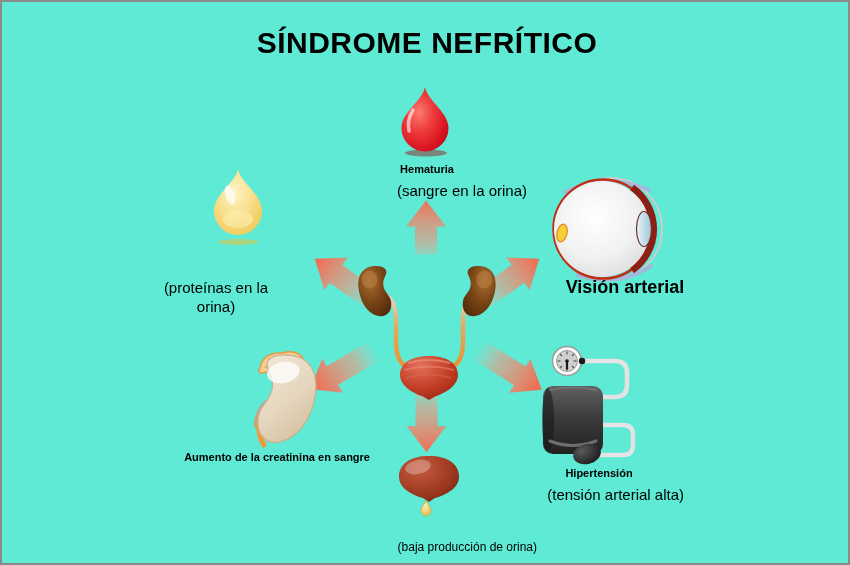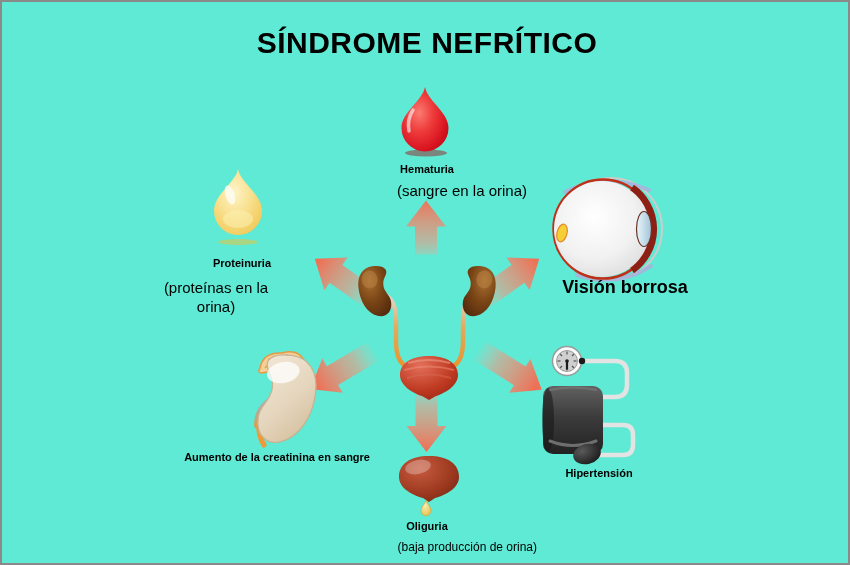--- a/index.html
+++ b/index.html
@@ -219,25 +219,24 @@
       <ellipse cx="13" cy="82" rx="6" ry="32" fill="#161616" opacity="0.55"></ellipse>
       <path d="M 15 103 Q 38 112 61 103" fill="none" stroke="#6e6e6e" stroke-width="3" stroke-linecap="round"></path>
       <path d="M 14 52 Q 38 47 62 52" fill="none" stroke="#7c7c7c" stroke-width="2.5" opacity="0.6"></path>
     </g>
     <ellipse cx="52" cy="116" rx="14" ry="10" fill="url(#bulb)" transform="rotate(-14 52 116)"></ellipse>
   </svg>
 
   <div class="abs lbl" style="left:345px;top:157px;width:160px;">Hematuria</div>
   <div class="abs sub" style="left:330px;top:179px;width:195px;">(sangre en la orina)</div>
 
-  <div class="abs lbl" style="left:165px;top:251px;width:150px;">Proteinuria</div>
   <div class="abs sub" style="left:151px;top:276px;width:126px;text-align:center;">(proteínas en la orina)</div>
 
-  <div class="abs lbl" style="left:548px;top:275px;width:150px;font-size:18px;">Visión borrosa</div>
+  <div class="abs lbl" style="left:548px;top:275px;width:150px;font-size:18px;">Visión arterial</div>
 
   <div class="abs lbl" style="left:168px;top:443px;width:200px;line-height:24px;text-align:right;">Aumento de la creatinina en sangre</div>
 
-  <div class="abs lbl" style="left:355px;top:514px;width:140px;">Oliguria</div>
   <div class="abs sub" style="left:315px;top:536px;width:220px;font-size:12px;">(baja producción de orina)</div>
 
   <div class="abs lbl" style="left:522px;top:461px;width:150px;">Hipertensión</div>
+  <div class="abs sub" style="left:512px;top:483px;width:170px;">(tensión arterial alta)</div>
 
 </div>
 
 </body></html>

